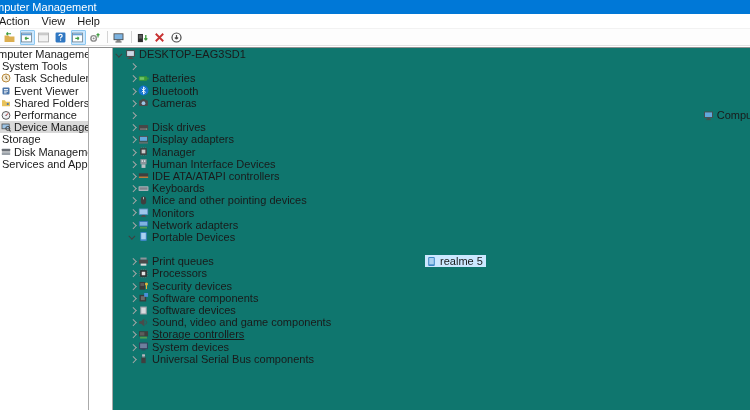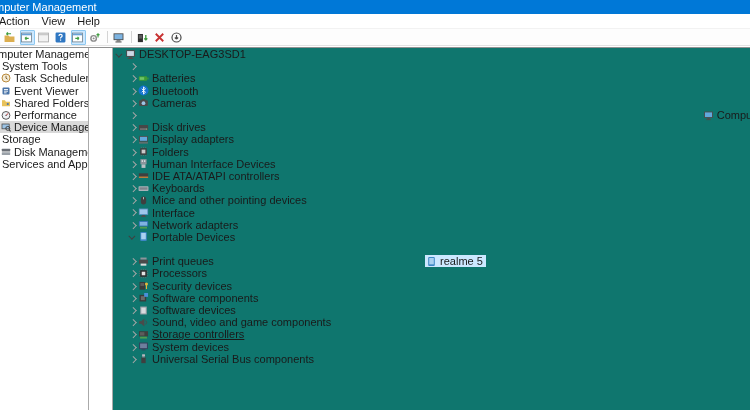--- a/index.html
+++ b/index.html
@@ -349,21 +349,21 @@
       <div class="row" style="padding-left: 15px;">
         <span class="chevbox col"></span>
         <span class="hl">
           <span class="ticon">
             <svg width="11" height="11" viewBox="0 0 10 10">
               <rect x="2" y="2" width="6" height="6" fill="#3f3f3f"></rect>
               <rect x="3.3" y="3.3" width="3.4" height="3.4" fill="#c9c9c9"></rect>
               <path d="M3 0.8v1M5 0.8v1M7 0.8v1M3 8.2v1M5 8.2v1M7 8.2v1" stroke="#6a6a6a" stroke-width="0.7"></path>
             </svg>
           </span>
-          <span class="lbl">Folders</span>
+          <span class="lbl">Manager</span>
         </span>
       </div>
       <div class="row" style="padding-left: 15px; align-items: center;">
         <span class="chevbox col"></span>
         <span class="hl">
           <span class="ticon">
             <svg width="11" height="11" viewBox="0 0 10 10">
               <rect x="2.2" y="1" width="5.6" height="4.8" fill="#8d959c"></rect>
               <rect x="3.2" y="5.8" width="3.6" height="3.2" fill="#b9bfc4"></rect>
               <rect x="3.4" y="2" width="1" height="1.6" fill="#e8eaec"></rect>
@@ -413,21 +413,21 @@
         <span class="chevbox col"></span>
         <span class="hl">
           <span class="ticon">
             <svg width="11" height="11" viewBox="0 0 10 10">
               <rect x="0.8" y="1.4" width="8.4" height="5.8" fill="#5b90bf"></rect>
               <rect x="1.6" y="2.2" width="6.8" height="4.2" fill="#9ec7ea"></rect>
               <rect x="3.6" y="7.3" width="2.8" height="0.9" fill="#4d4d4d"></rect>
               <rect x="2.6" y="8.3" width="4.8" height="0.8" fill="#4d4d4d"></rect>
             </svg>
           </span>
-          <span class="lbl">Interface</span>
+          <span class="lbl">Monitors</span>
         </span>
       </div>
       <div class="row" style="padding-left: 15px;">
         <span class="chevbox col"></span>
         <span class="hl">
           <span class="ticon">
             <svg width="11" height="11" viewBox="0 0 10 10">
               <rect x="0.8" y="1.8" width="8.4" height="5" fill="#2f6fae"></rect>
               <rect x="1.6" y="2.6" width="6.8" height="3.4" fill="#7fb3e0"></rect>
               <rect x="1.8" y="7" width="6.4" height="1.7" fill="#4f9e4f"></rect>

